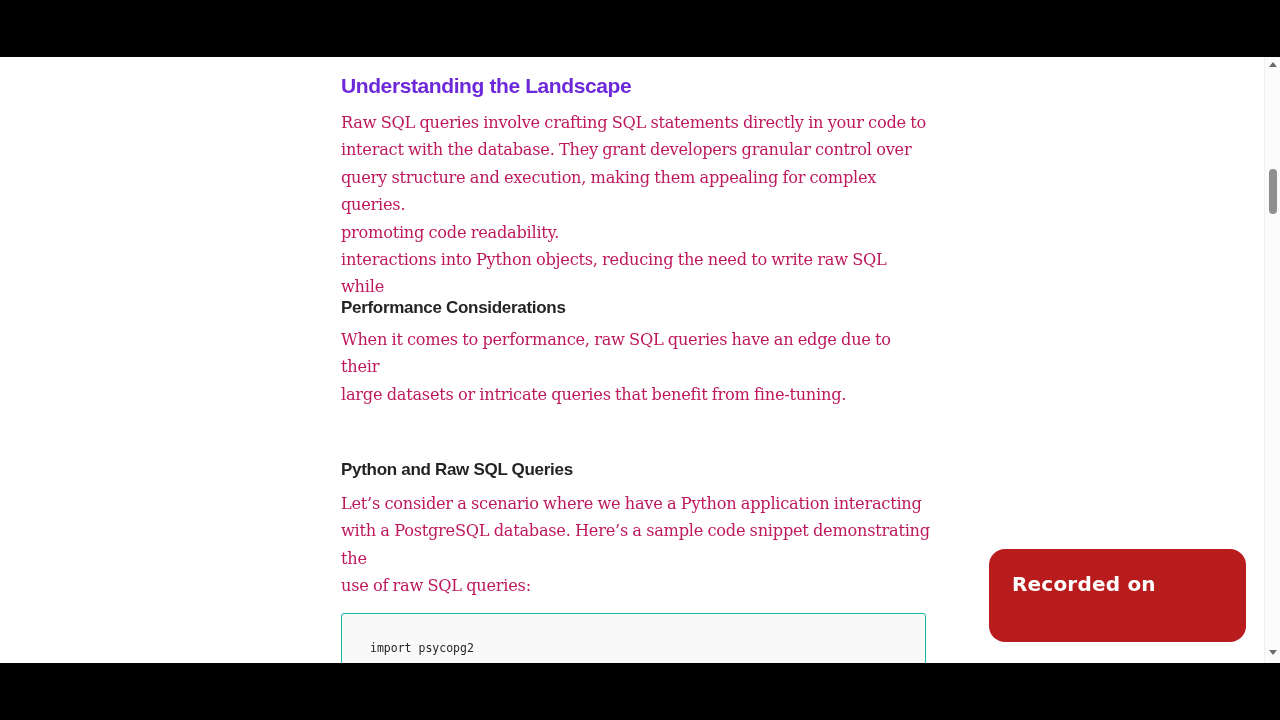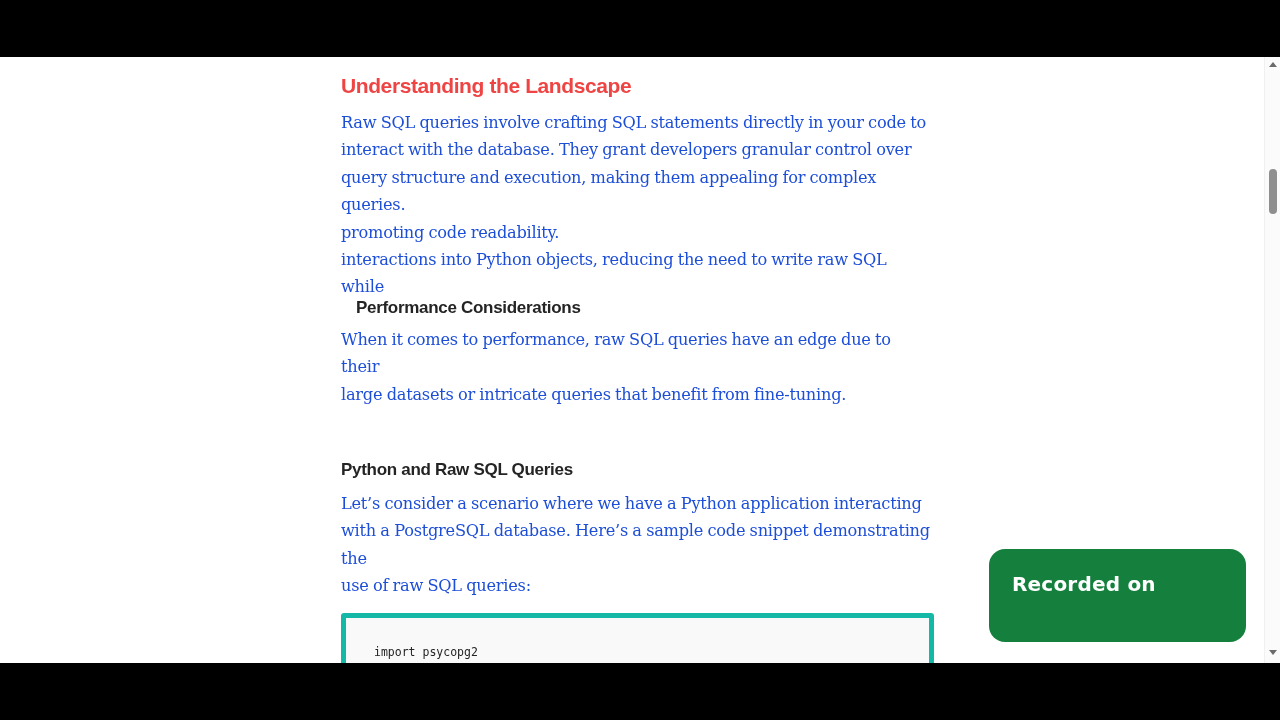--- a/index.html
+++ b/index.html
@@ -30,21 +30,21 @@
       width: 585px;
       color: #242424;
     }
     .h2 {
       position: absolute;
       left: 0;
       font-family: "Liberation Sans", sans-serif;
       font-weight: bold;
       font-size: 21px;
       letter-spacing: -0.4px;
-      color: #ef4444;
+      color: #6d28d9;
       margin: 0;
       white-space: nowrap;
     }
     .h3 {
       position: absolute;
       left: 0;
       font-family: "Liberation Sans", sans-serif;
       font-weight: bold;
       font-size: 17px;
       letter-spacing: -0.3px;
@@ -52,33 +52,33 @@
       margin: 0;
       white-space: nowrap;
     }
     .para {
       position: absolute;
       left: 0;
       width: 590px;
       font-family: "DejaVu Serif", serif;
       font-size: 16.2px;
       line-height: 27.4px;
-      color: #1d4ed8;
+      color: #be185d;
       margin: 0;
       letter-spacing: -0.25px;
       word-spacing: -0.5px;
     }
     .code-block {
       position: absolute;
       left: 0;
       top: 556px;
       width: 583px;
       height: 80px;
       background: #f9f9f9;
-      border: 5px solid #14b8a6;
+      border: 1px solid #14b8a6;
       border-radius: 3px;
     }
     .code-line {
       position: absolute;
       left: 28px;
       top: 27px;
       font-family: "DejaVu Sans Mono", monospace;
       font-size: 11.5px;
       color: #242424;
       white-space: pre;
@@ -116,21 +116,21 @@
       height: 45px;
       background: #8f8f8f;
       border-radius: 4px;
     }
     .watermark {
       position: absolute;
       left: 989px;
       top: 549px;
       width: 257px;
       height: 93px;
-      background: #15803d;
+      background: #b91c1c;
       border-radius: 16px;
       color: #ffffff;
       font-family: "DejaVu Sans", sans-serif;
       font-weight: bold;
       font-size: 20px;
       line-height: 25px;
       box-sizing: border-box;
       padding: 23px 0 0 23px;
       letter-spacing: 0.2px;
     }
@@ -147,21 +147,21 @@
     <h2 class="h2" style="top:17px;">Understanding the Landscape</h2>
 
     <div class="para" style="top:52px;">
       <div>Raw SQL queries involve crafting SQL statements directly in your code to</div>
       <div>interact with the database. They grant developers granular control over</div>
       <div>query structure and execution, making them appealing for complex queries.</div>
       <div>promoting code readability.</div>
       <div>interactions into Python objects, reducing the need to write raw SQL while</div>
     </div>
 
-    <h3 class="h3" style="top:241px;margin-left:15px;">Performance Considerations</h3>
+    <h3 class="h3" style="top:241px;">Performance Considerations</h3>
 
     <div class="para" style="top:269px;">
       <div>When it comes to performance, raw SQL queries have an edge due to their</div>
       <div>large datasets or intricate queries that benefit from fine-tuning.</div>
     </div>
 
     <h3 class="h3" style="top:403px;">Python and Raw SQL Queries</h3>
 
     <div class="para" style="top:433px;">
       <div>Let’s consider a scenario where we have a Python application interacting</div>

